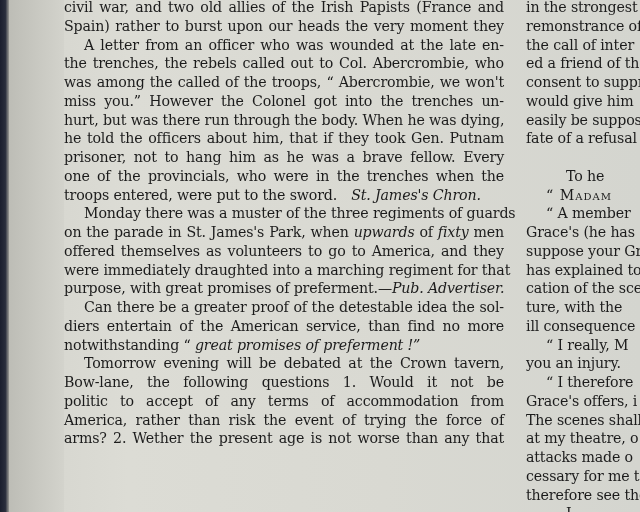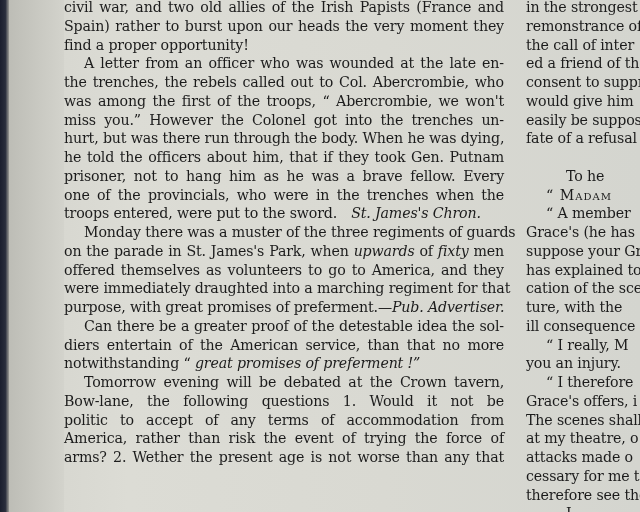--- a/index.html
+++ b/index.html
@@ -32,37 +32,36 @@
 </style>
 </head>
 <body>
 
 <div class="edge"></div>
 <div class="margin-shade"></div>
 
 <div class="col col-left" id="left-col">
     <span class="line just"><span>civil war, and two old allies of the Irish Papists (France and</span></span>
     <span class="line just"><span>Spain) rather to burst upon our heads the very moment they</span></span>
-    <span class="line"><span>find a proper opportunity!</span></span>
     <span class="line just indent"><span>A letter from an officer who was wounded at the late en-</span></span>
     <span class="line just"><span>the trenches, the rebels called out to Col. Abercrombie, who</span></span>
-    <span class="line just"><span>was among the first of the troops, “ Abercrombie, we won't</span></span>
+    <span class="line just"><span>was among the called of the troops, “ Abercrombie, we won't</span></span>
     <span class="line just"><span>miss you.” However the Colonel got into the trenches un-</span></span>
     <span class="line just"><span>hurt, but was there run through the body. When he was dying,</span></span>
     <span class="line just"><span>he told the officers about him, that if they took Gen. Putnam</span></span>
     <span class="line just"><span>prisoner, not to hang him as he was a brave fellow. Every</span></span>
     <span class="line just"><span>one of the provincials, who were in the trenches when the</span></span>
     <span class="line"><span>troops entered, were put to the sword.</span><span class="it" style="padding-left: 14px; margin-top: 33px;">St. James's Chron.</span></span>
     <span class="line just indent"><span>Monday there was a muster of the three regiments of guards</span></span>
     <span class="line just"><span><span>on </span><span>the </span><span>parade </span><span>in </span><span>St. </span><span>James's </span><span>Park, </span><span>when </span><span class="it">upwards </span><span>of </span><span class="it">fixty </span><span>men</span></span></span>
     <span class="line just"><span>offered themselves as volunteers to go to America, and they</span></span>
     <span class="line just"><span>were immediately draughted into a marching regiment for that</span></span>
     <span class="line"><span>purpose, with great promises of preferment.—</span><span class="it" style="padding-left: 0px;">Pub. Advertiser.</span></span>
     <span class="line just indent"><span>Can there be a greater proof of the detestable idea the sol-</span></span>
-    <span class="line just"><span>diers entertain of the American service, than that no more</span></span>
+    <span class="line just"><span>diers entertain of the American service, than find no more</span></span>
     <span class="line"><span>notwithstanding “</span><span class="it"> great promises of preferment !”</span></span>
     <span class="line just indent"><span>Tomorrow evening will be debated at the Crown tavern,</span></span>
     <span class="line just"><span>Bow-lane, the following questions   1. Would it not be</span></span>
     <span class="line just"><span>politic to accept of any terms of accommodation from</span></span>
     <span class="line just"><span>America, rather than risk the event of trying the force of</span></span>
     <span class="line just"><span>arms?  2. Wether the present age is not worse than any that</span></span>
   </div>
 <div class="col col-right" id="right-col">
     <span class="line"><span>in the strongest</span></span>
     <span class="line"><span>remonstrance of</span></span>

